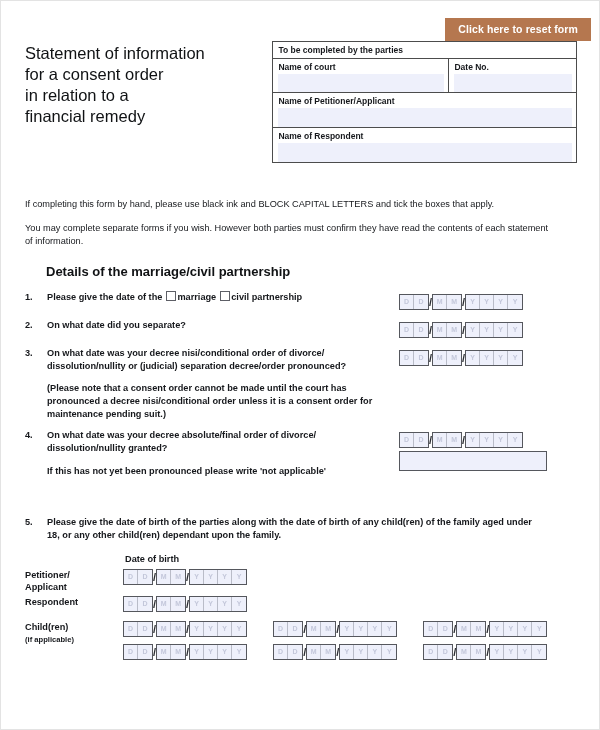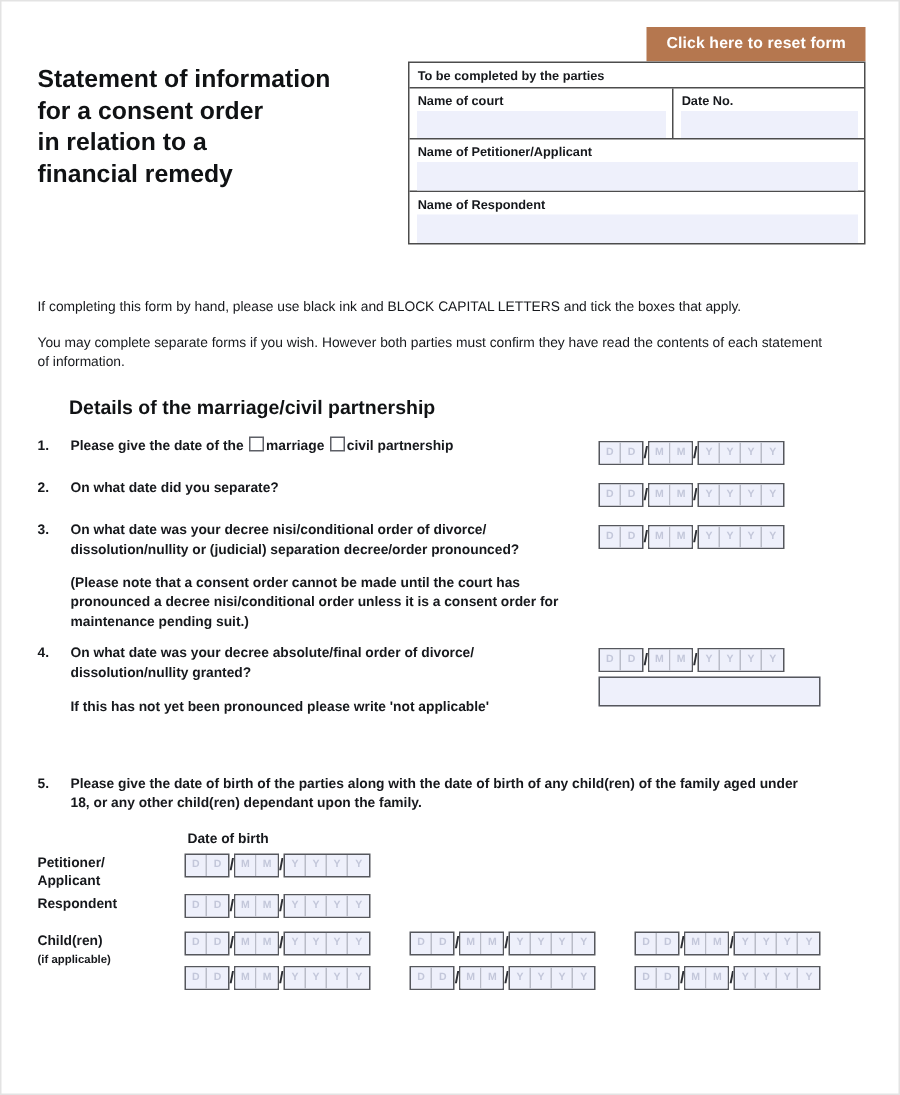--- a/index.html
+++ b/index.html
@@ -18,21 +18,21 @@
     position: relative;
     width: 600px; height: 730px;
     background: #fff;
     border: 1px solid #e3e3e3;
     padding: 0;
   }
 
   
   .reset-row {
     position: absolute;
-    top: 17px; right: 22px;
+    top: 17px; right: 8px;
   }
   .reset-btn {
     display: inline-block;
     background: #b5774f;
     color: #ffffff;
     font-size: 10.5px;
     font-weight: bold;
     letter-spacing: .1px;
     padding: 5px 13px 6px 13px;
     border: 0;
@@ -43,21 +43,21 @@
   
   .header {
     position: absolute;
     top: 40px; left: 24px; right: 22px;
     display: flex;
     align-items: flex-start;
   }
   .doc-title {
     width: 250px;
     font-size: 16.5px;
-    font-weight: bold;
+    font-weight: normal;
     line-height: 21px;
     color: #101214;
     padding-top: 2px;
   }
   .doc-title div { white-space: nowrap; }
 
   .court-table {
     width: 314px;
     margin-left: 5px;
     border: 1.5px solid #4c4c4c;

